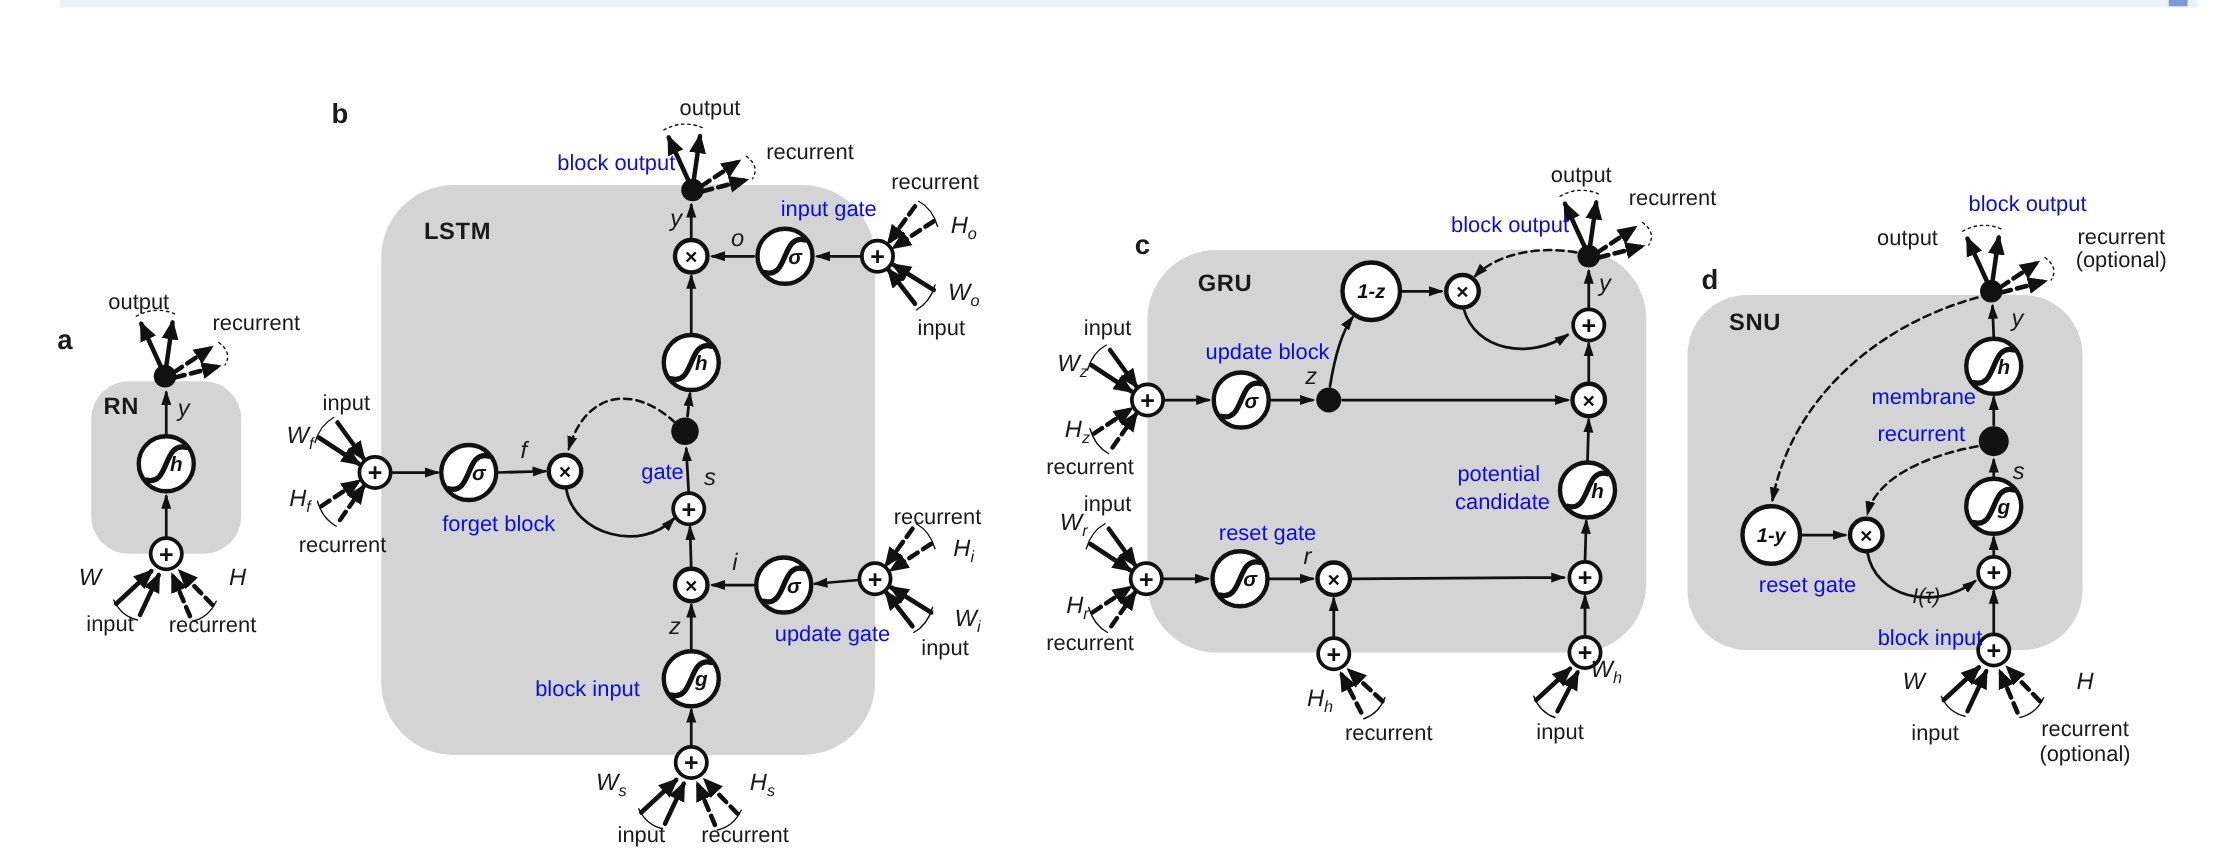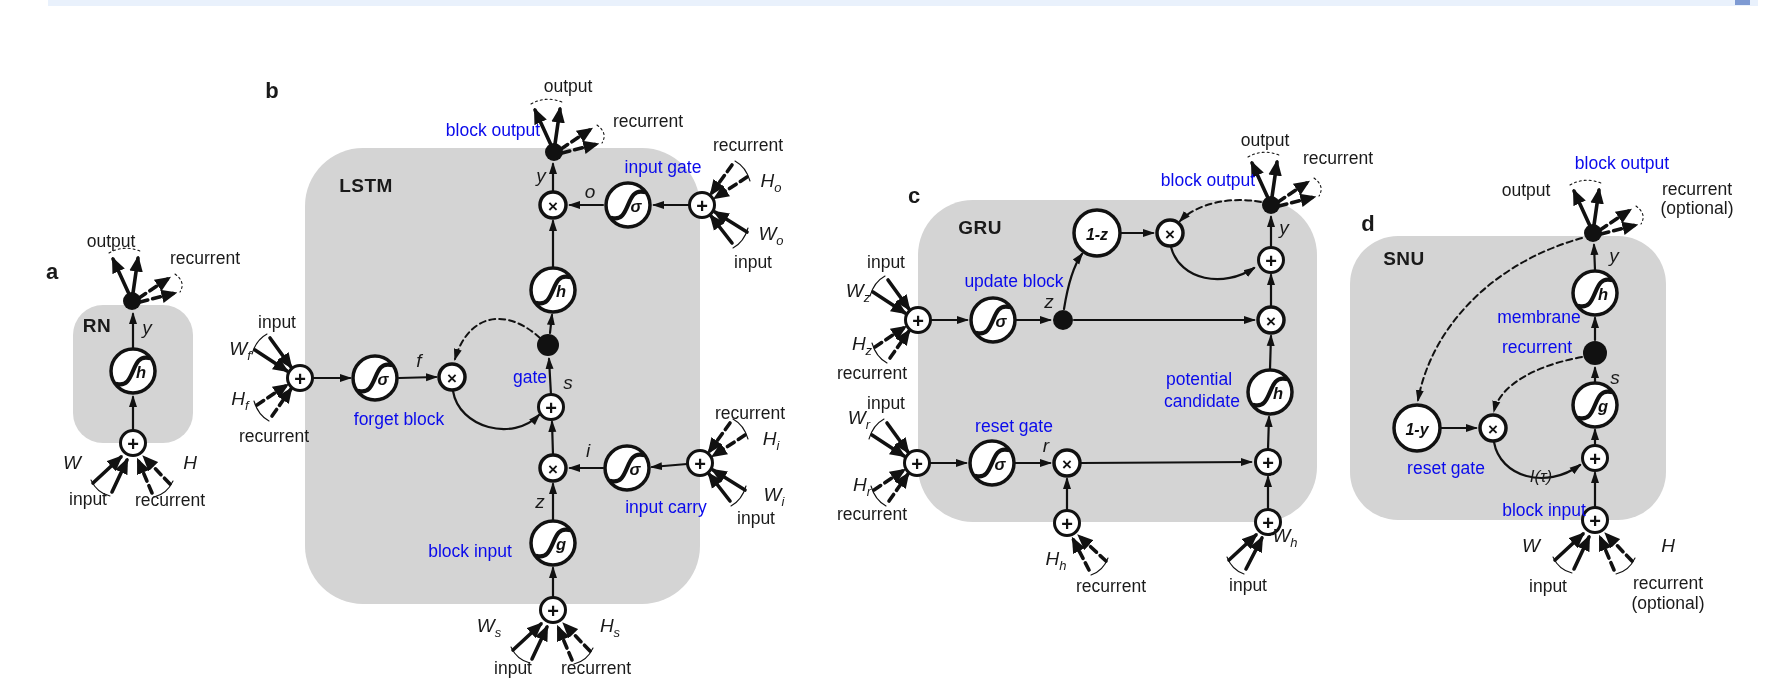--- a/index.html
+++ b/index.html
@@ -346,21 +346,21 @@
   <span class="lbl" style="left:753px;top:262px">input</span>
   <span class="lbl" style="left:277px;top:322px">input</span>
   <span class="lbl math" style="left:240px;top:351px"><i>W</i><sub>f</sub></span>
   <span class="lbl math" style="left:240px;top:401px"><i>H</i><sub>f</sub></span>
   <span class="lbl" style="left:274px;top:436px">recurrent</span>
   <span class="lbl blue" style="left:381px;top:419px">forget block</span>
   <span class="lbl math" style="left:419px;top:361px">f</span>
   <span class="lbl blue" style="left:512px;top:377px">gate</span>
   <span class="lbl math" style="left:568px;top:383px">s</span>
   <span class="lbl math" style="left:588px;top:451px">i</span>
-  <span class="lbl blue" style="left:648px;top:507px">input carry</span>
+  <span class="lbl blue" style="left:648px;top:507px">update gate</span>
   <span class="lbl" style="left:750px;top:413px">recurrent</span>
   <span class="lbl math" style="left:771px;top:441px"><i>H</i><sub>i</sub></span>
   <span class="lbl math" style="left:774px;top:497px"><i>W</i><sub>i</sub></span>
   <span class="lbl" style="left:756px;top:518px">input</span>
   <span class="lbl math" style="left:540px;top:502px">z</span>
   <span class="lbl blue" style="left:452px;top:551px">block input</span>
   <span class="lbl math" style="left:489px;top:628px"><i>W</i><sub>s</sub></span>
   <span class="lbl math" style="left:610px;top:628px"><i>H</i><sub>s</sub></span>
   <span class="lbl" style="left:513px;top:668px">input</span>
   <span class="lbl" style="left:596px;top:668px">recurrent</span>

